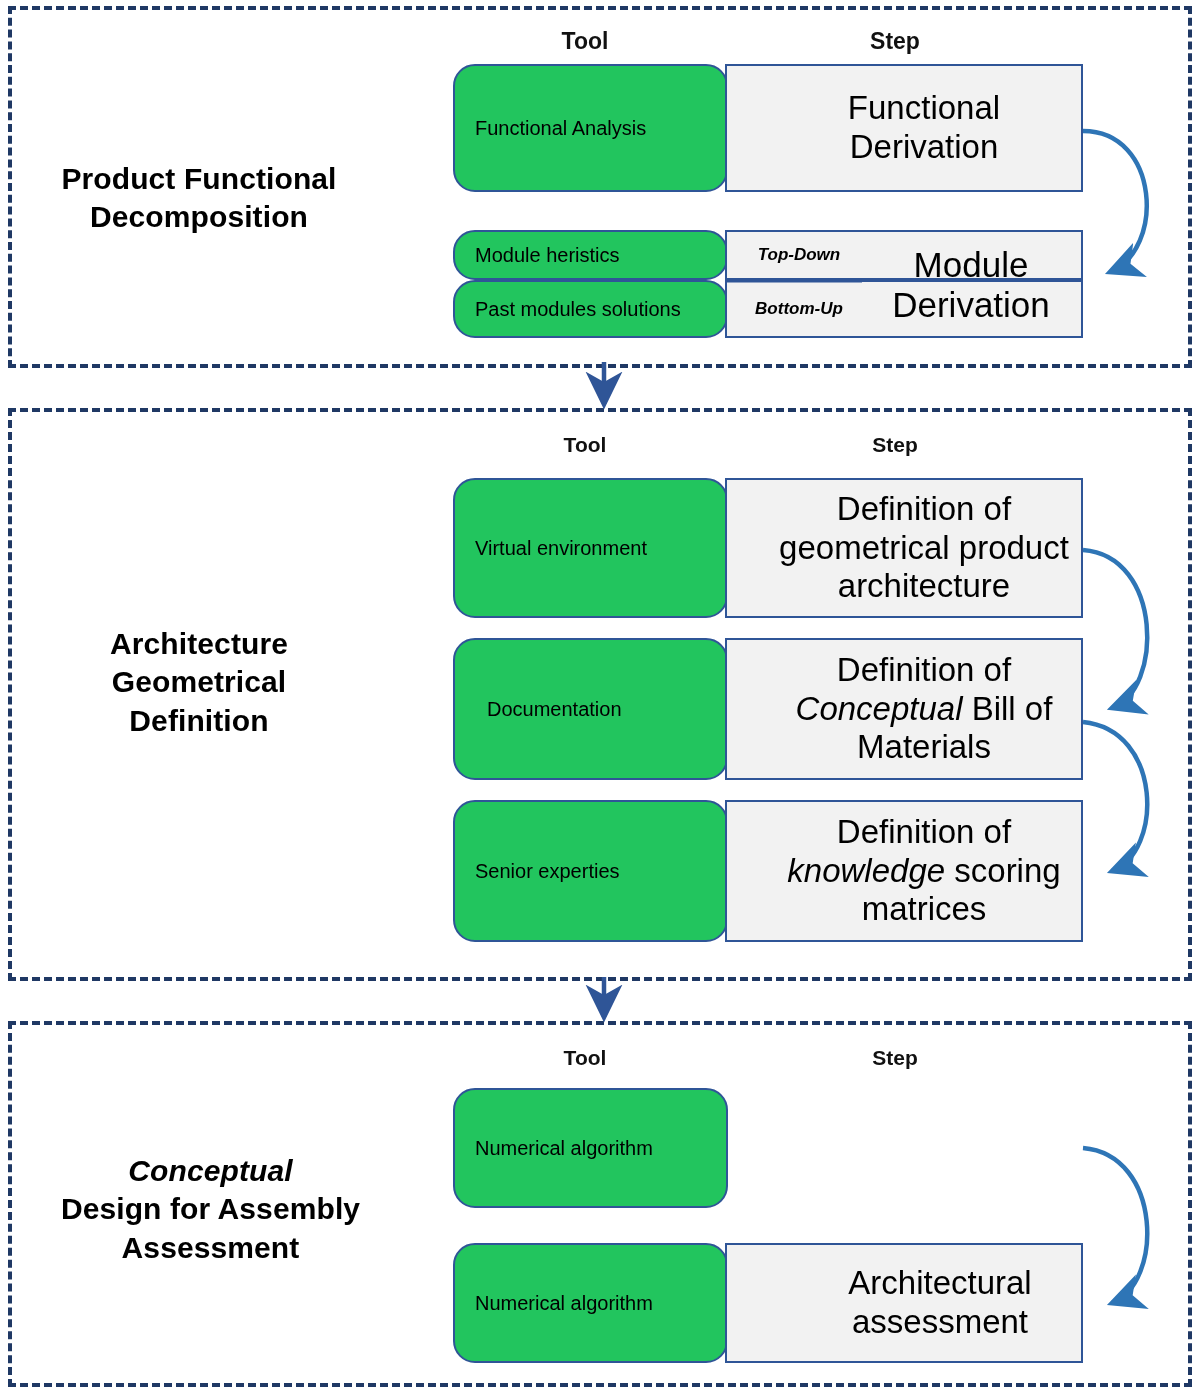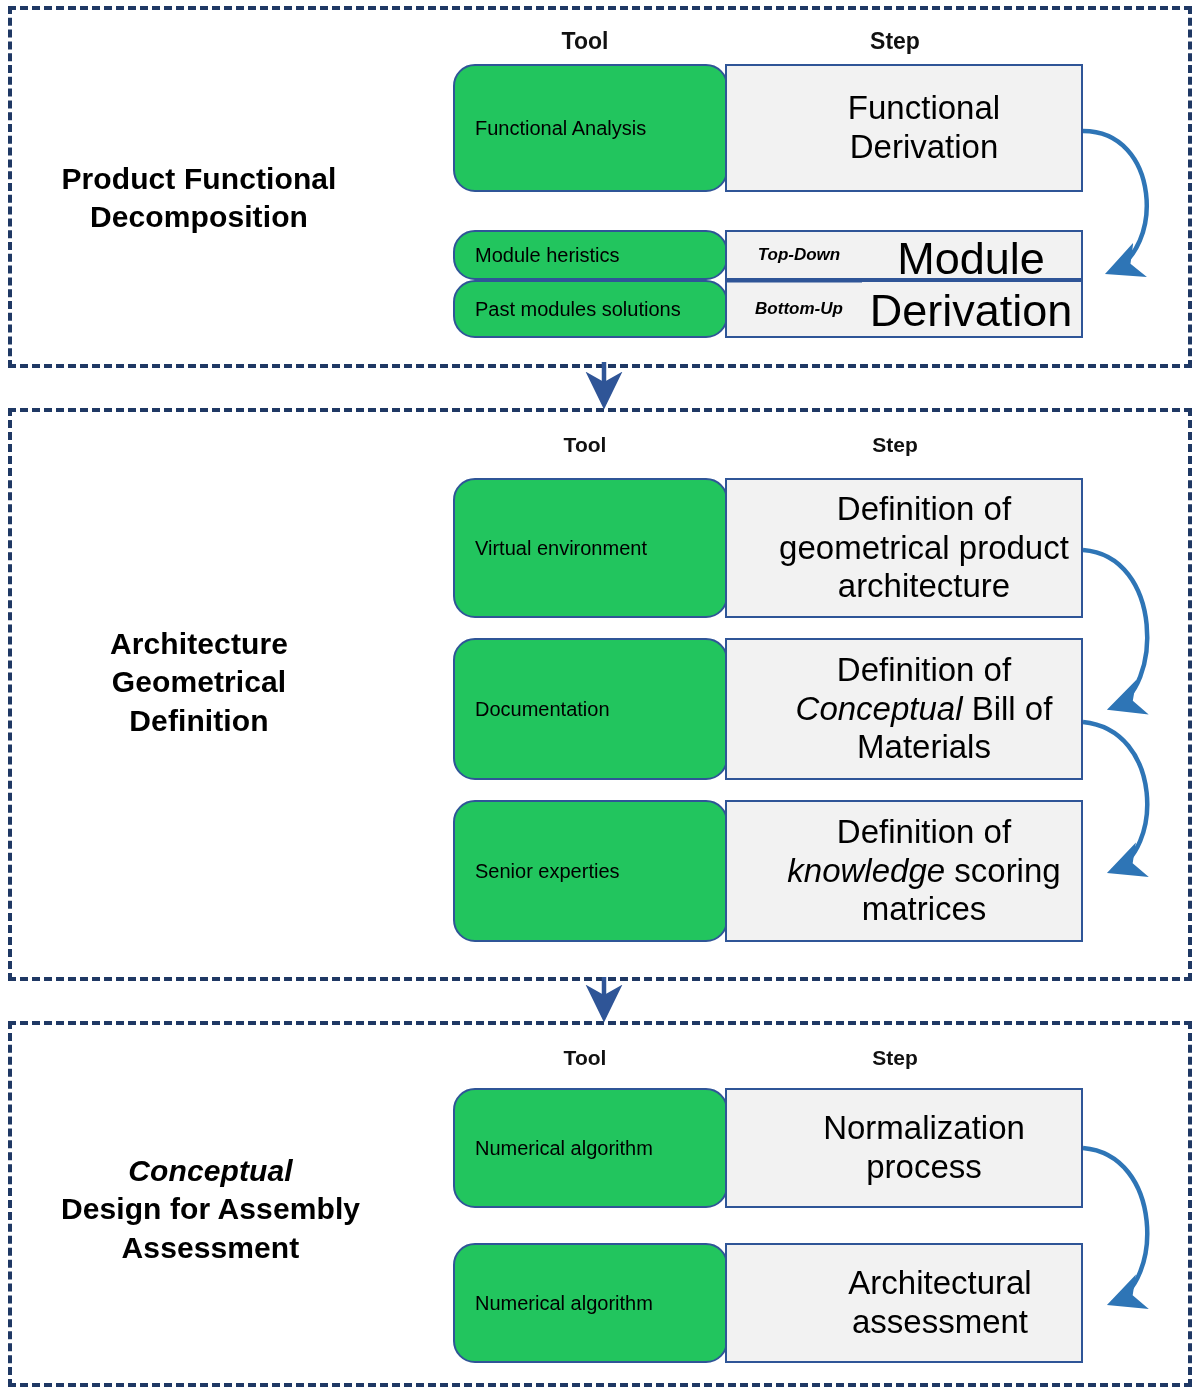--- a/index.html
+++ b/index.html
@@ -102,21 +102,21 @@
     z-index:4;
   }
 
   
   .span-label{
     position:absolute;
     display:flex;
     align-items:center;
     justify-content:center;
     text-align:center;
-    font-size:45px;
+    font-size:35px;
     line-height:1.15;
     color:#000;
     z-index:5;
     pointer-events:none;
   }
 
   svg.overlay{
     position:absolute;
     left:0; top:0;
     width:1200px; height:1397px;
@@ -180,21 +180,21 @@
   <div class="row" style="left:453px; top:478px; width:630px; height:140px;">
     <div class="tool-cap" style="width:275px; height:140px;">
       <span class="tool-txt">Virtual environment</span>
     </div>
     <div class="step-box" style="left:272px; width:358px; height:140px;">
       <span class="step-txt">Definition of geometrical product architecture</span>
     </div>
   </div>
 
   <div class="row" style="left:453px; top:638px; width:630px; height:142px;">
-    <div class="tool-cap" style="width:275px; height:142px;">
+    <div class="tool-cap" style="width:275px; height:142px;padding-left:12px;">
       <span class="tool-txt">Documentation</span>
     </div>
     <div class="step-box" style="left:272px; width:358px; height:142px;">
       <span class="step-txt">
         <span>Definition of </span><i>Conceptual</i><span> Bill of Materials</span>
       </span>
     </div>
   </div>
 
   <div class="row" style="left:453px; top:800px; width:630px; height:142px;">
@@ -215,23 +215,20 @@
     <span class="ln">Design for Assembly</span>
     <span class="ln">Assessment</span>
   </div>
 
   <div class="col-head" style="left:505px; top:1046px; width:160px; font-size:21px;">Tool</div>
   <div class="col-head" style="left:815px; top:1046px; width:160px; font-size:21px;">Step</div>
 
   <div class="row" style="left:453px; top:1088px; width:630px; height:120px;">
     <div class="tool-cap" style="width:275px; height:120px;">
       <span class="tool-txt">Numerical algorithm</span>
-    </div>
-    <div class="step-box" style="left:272px; width:358px; height:120px;">
-      <span class="step-txt">Normalization process</span>
     </div>
   </div>
 
   <div class="row" style="left:453px; top:1243px; width:630px; height:120px;">
     <div class="tool-cap" style="width:275px; height:120px;">
       <span class="tool-txt">Numerical algorithm</span>
     </div>
     <div class="step-box" style="left:272px; width:358px; height:120px;padding-left:32px;">
       <span class="step-txt">Architectural assessment</span>
     </div>

